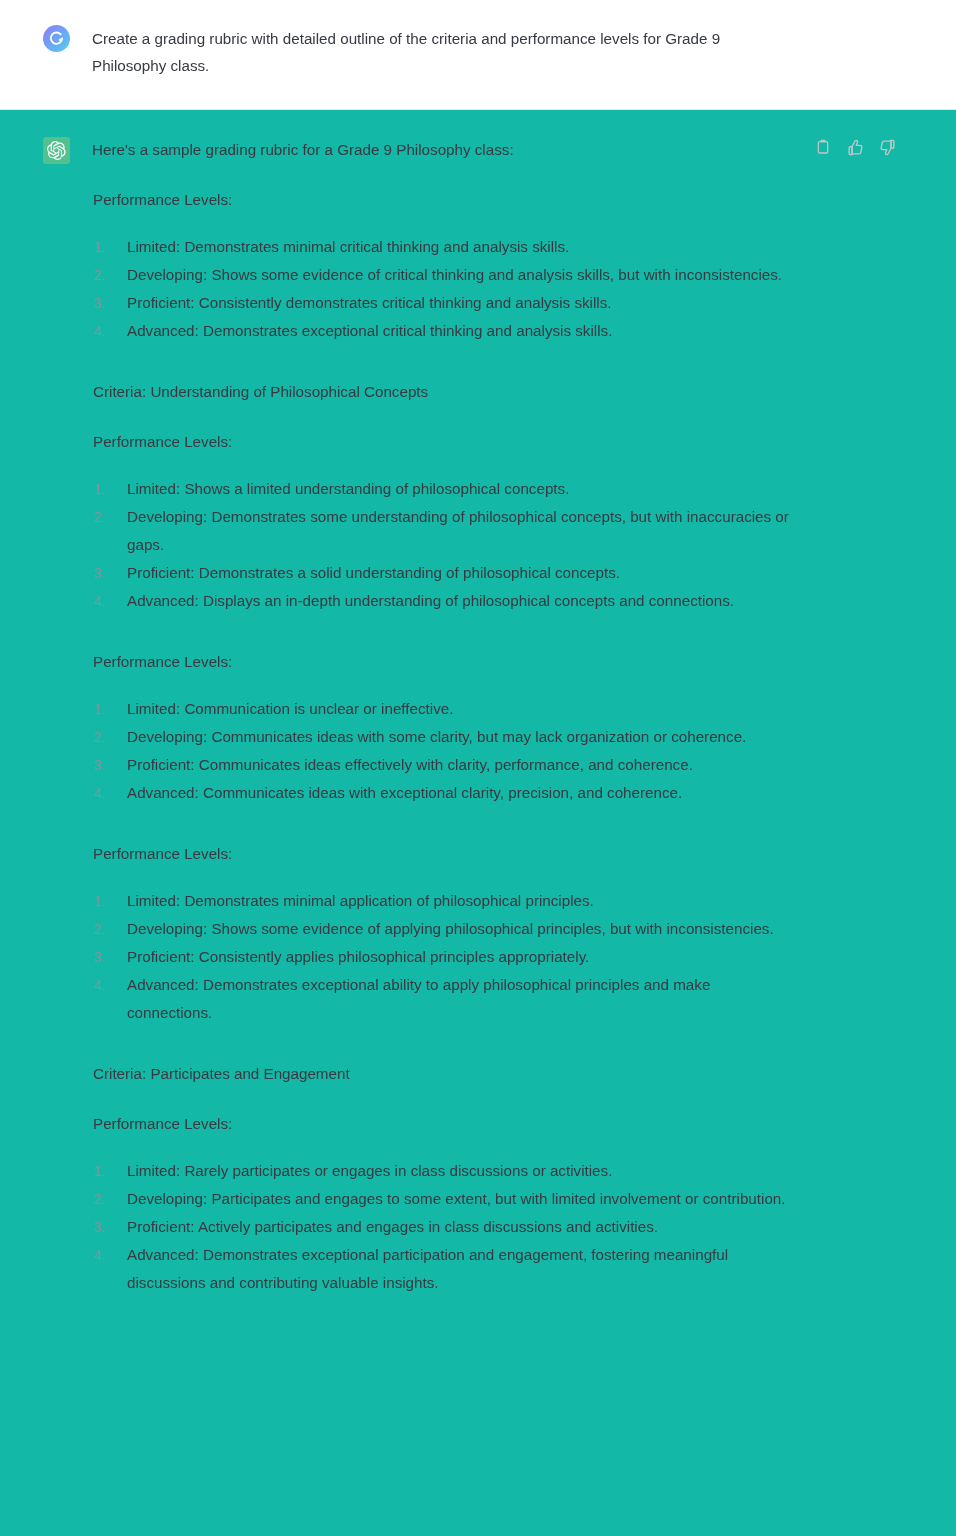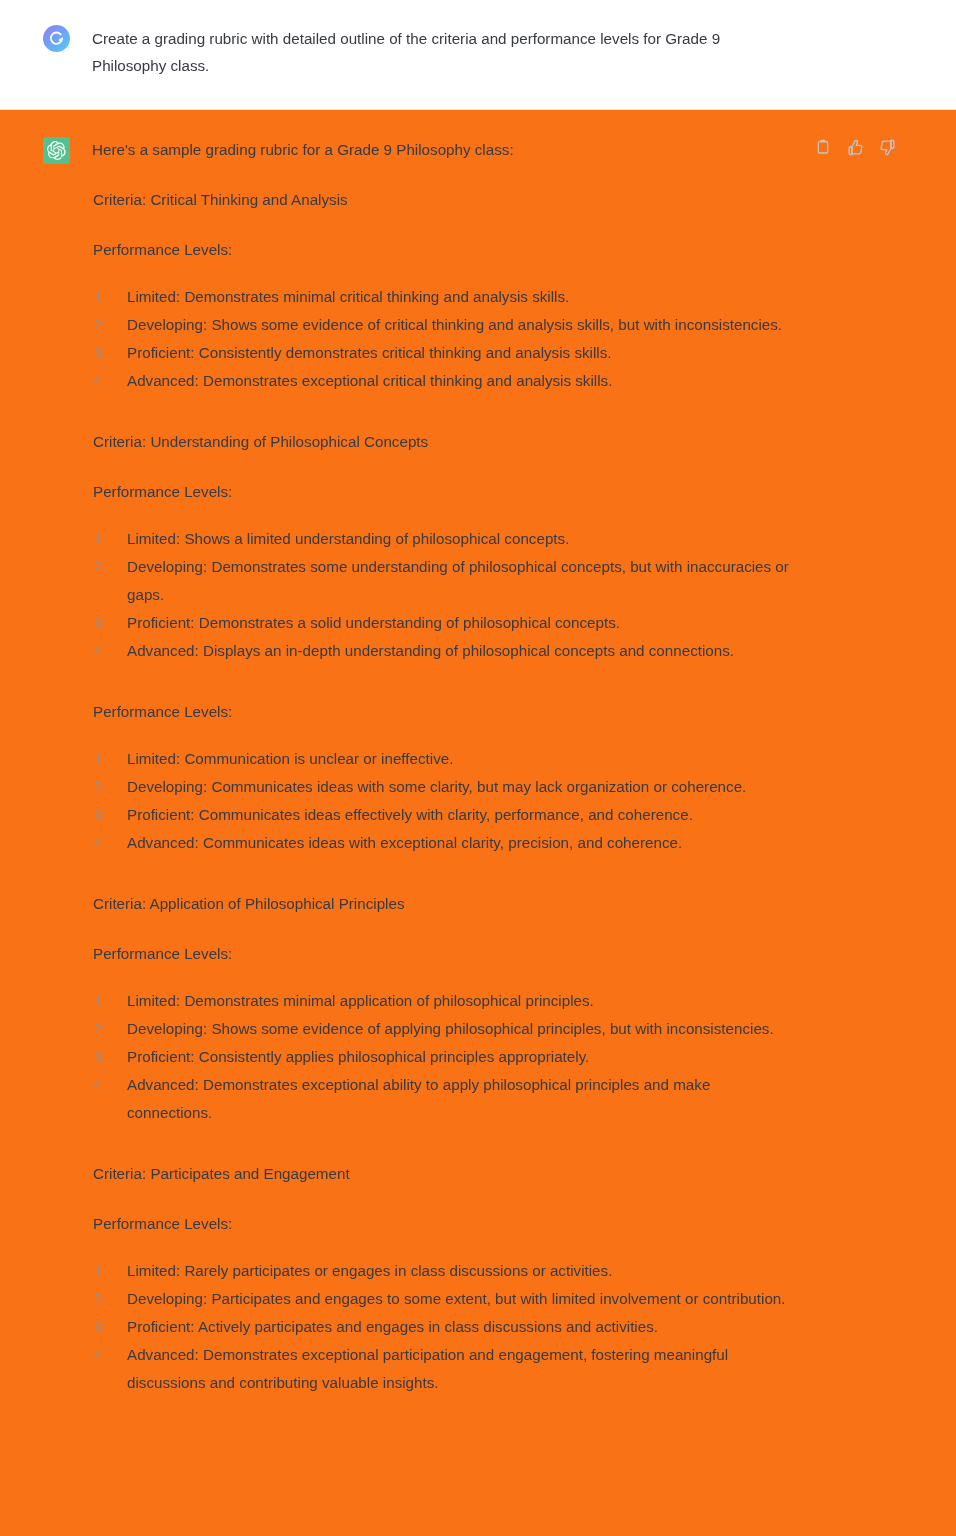--- a/index.html
+++ b/index.html
@@ -23,21 +23,21 @@
     width: 100%;
     display: flex;
     justify-content: flex-start;
   }
   .msg-row.user {
     background: #ffffff;
     border-bottom: 1px solid #e5e5e6;
     padding: 24px 0 30px 0;
   }
   .msg-row.assistant {
-    background: #f97316;
+    background: #14b8a6;
     padding: 26px 0 34px 0;
     flex: 1 1 auto;
   }
 
   .msg-inner {
     position: relative;
     width: 100%;
     display: flex;
     align-items: flex-start;
     padding: 0 60px 0 43px;
@@ -182,21 +182,20 @@
         <svg width="19" height="19" viewBox="0 0 41 41" aria-hidden="true">
           <path fill="#ffffff" d="M37.53 16.8a10.1 10.1 0 0 0-.87-8.29 10.2 10.2 0 0 0-11-4.9A10.1 10.1 0 0 0 18.05 0a10.2 10.2 0 0 0-9.73 7.06 10.1 10.1 0 0 0-6.75 4.9 10.2 10.2 0 0 0 1.26 11.96 10.1 10.1 0 0 0 .86 8.28 10.2 10.2 0 0 0 11 4.9A10.1 10.1 0 0 0 22.3 41a10.2 10.2 0 0 0 9.74-7.07 10.1 10.1 0 0 0 6.75-4.9 10.2 10.2 0 0 0-1.26-11.95zM22.3 38.33a7.57 7.57 0 0 1-4.86-1.76l.24-.14 8.08-4.66a1.3 1.3 0 0 0 .66-1.15V19.24l3.42 1.97a.12.12 0 0 1 .6.1v9.43a7.6 7.6 0 0 1-7.6 7.59zM5.98 31.35a7.56 7.56 0 0 1-.9-5.1l.23.14 8.1 4.67a1.31 1.31 0 0 0 1.31 0l9.88-5.7v3.94a.12.12 0 0 1-.5.1l-8.17 4.72a7.6 7.6 0 0 1-10.37-2.77zM3.85 13.5a7.56 7.56 0 0 1 3.96-3.33v9.6a1.3 1.3 0 0 0 .65 1.13l9.83 5.68-3.42 1.97a.12.12 0 0 1-.11 0L6.6 23.78a7.6 7.6 0 0 1-2.78-10.37zm28.07 6.53l-9.88-5.73 3.42-1.97a.12.12 0 0 1 .12 0l8.17 4.72a7.59 7.59 0 0 1-1.17 13.69v-9.6a1.3 1.3 0 0 0-.66-1.11zm3.4-5.12l-.23-.14-8.08-4.7a1.31 1.31 0 0 0-1.33 0l-9.87 5.7v-3.95a.12.12 0 0 1 .05-.1l8.17-4.71a7.59 7.59 0 0 1 11.28 7.86zM13.94 21.76l-3.42-1.97a.12.12 0 0 1-.06-.1v-9.42a7.59 7.59 0 0 1 12.44-5.83l-.24.14-8.08 4.66a1.3 1.3 0 0 0-.66 1.15zm1.86-4l4.4-2.54 4.4 2.54v5.08l-4.4 2.54-4.4-2.54z"></path>
         </svg>
       </div>
 
       <div class="msg-body">
 
         <p class="para intro">Here's a sample grading rubric for a Grade 9 Philosophy class:</p>
 
         <div class="criteria-block">
-          <p class="para criteria-title">Criteria: Critical Thinking and Analysis</p>
           <p class="para perf-label">Performance Levels:</p>
           <ol class="levels">
             <li>Limited: Demonstrates minimal critical thinking and analysis skills.</li>
             <li>Developing: Shows some evidence of critical thinking and analysis skills, but with inconsistencies.</li>
             <li>Proficient: Consistently demonstrates critical thinking and analysis skills.</li>
             <li>Advanced: Demonstrates exceptional critical thinking and analysis skills.</li>
           </ol>
         </div>
 
         <div class="criteria-block">
@@ -214,21 +213,20 @@
           <p class="para perf-label">Performance Levels:</p>
           <ol class="levels">
             <li>Limited: Communication is unclear or ineffective.</li>
             <li>Developing: Communicates ideas with some clarity, but may lack organization or coherence.</li>
             <li>Proficient: Communicates ideas effectively with clarity, performance, and coherence.</li>
             <li>Advanced: Communicates ideas with exceptional clarity, precision, and coherence.</li>
           </ol>
         </div>
 
         <div class="criteria-block">
-          <p class="para criteria-title">Criteria: Application of Philosophical Principles</p>
           <p class="para perf-label">Performance Levels:</p>
           <ol class="levels">
             <li>Limited: Demonstrates minimal application of philosophical principles.</li>
             <li>Developing: Shows some evidence of applying philosophical principles, but with inconsistencies.</li>
             <li>Proficient: Consistently applies philosophical principles appropriately.</li>
             <li>Advanced: Demonstrates exceptional ability to apply philosophical principles and make connections.</li>
           </ol>
         </div>
 
         <div class="criteria-block">

